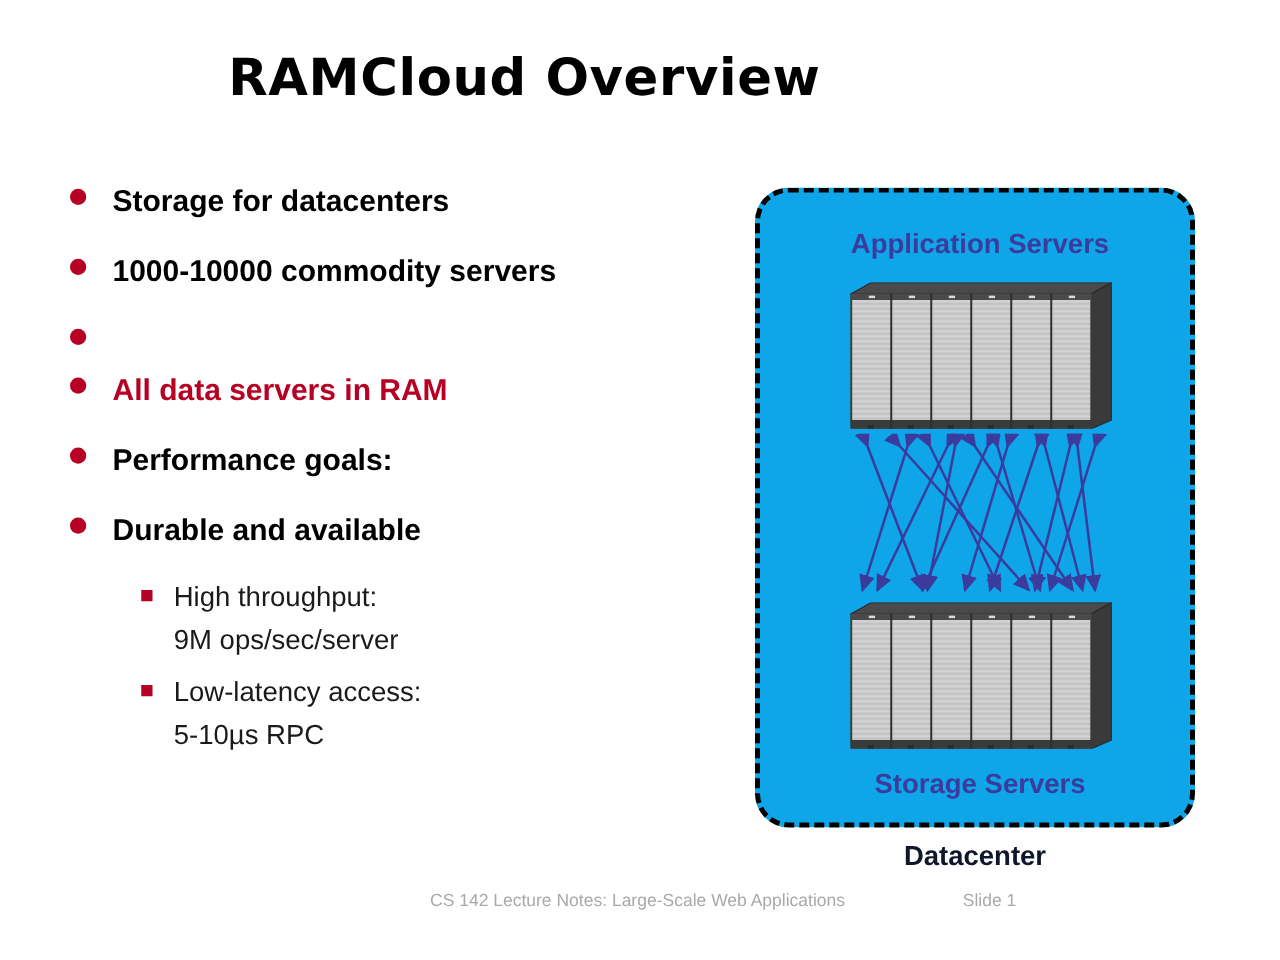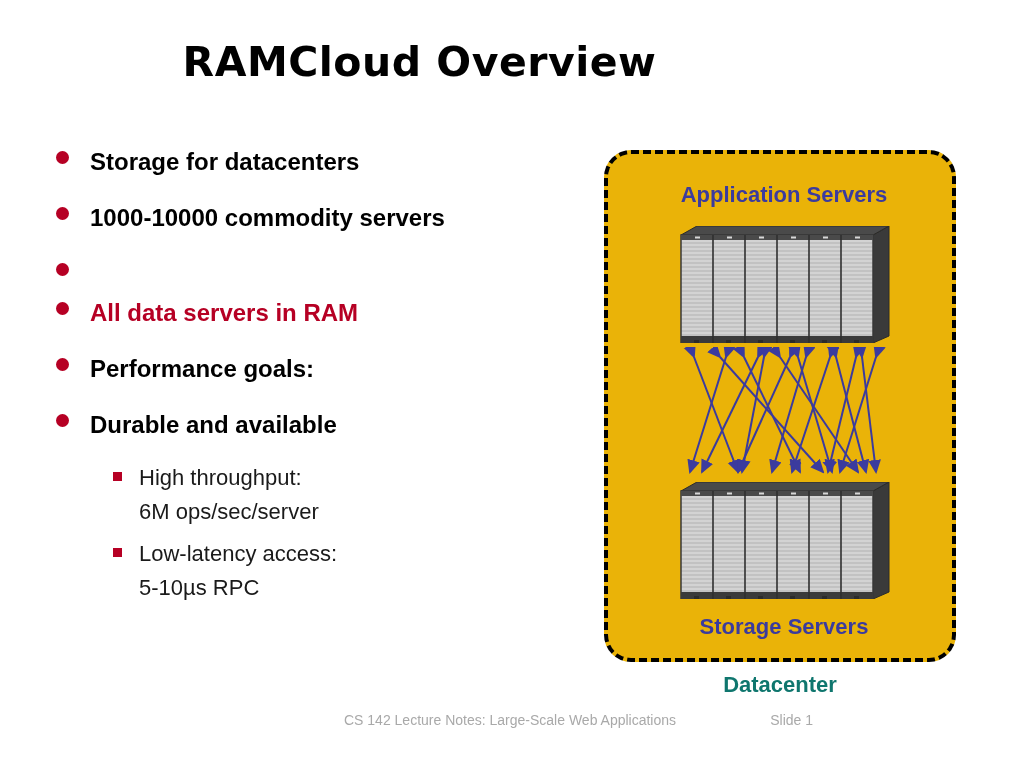--- a/index.html
+++ b/index.html
@@ -88,21 +88,21 @@
     white-space: pre-line;
   }
 
   
   #datacenter-box {
     position: absolute;
     left: 604px;
     top: 150px;
     width: 352px;
     height: 512px;
-    background: #eab308;
+    background: #0ea5e9;
     border: 4px dashed #000000;
     border-radius: 27px;
     box-sizing: border-box;
   }
   .rack-label {
     position: absolute;
     left: 0;
     width: 352px;
     text-align: center;
     font-family: "Liberation Sans", sans-serif;
@@ -116,21 +116,21 @@
 
   #datacenter-caption {
     position: absolute;
     left: 604px;
     top: 672px;
     width: 352px;
     text-align: center;
     font-family: "Liberation Sans", sans-serif;
     font-weight: bold;
     font-size: 22px;
-    color: #0f766e;
+    color: #0f172a;
   }
 
   .rack {
     position: absolute;
     left: 72px;
     width: 210px;
     height: 117px;
   }
   #rack-application { top: 72px; }
   #rack-storage { top: 328px; }
@@ -206,21 +206,21 @@
 
   <div class="bullet-row">
     <span class="bullet-dot"></span>
     <span class="bullet-text">Durable and available</span>
   </div>
 
   <div class="subbullets">
     <div class="sub-row">
       <span class="sub-square"></span>
       <span class="sub-text">High throughput:
-6M ops/sec/server</span>
+9M ops/sec/server</span>
     </div>
     <div class="sub-row">
       <span class="sub-square"></span>
       <span class="sub-text">Low-latency access:
 5-10µs RPC</span>
     </div>
   </div>
 
 </div>
 

